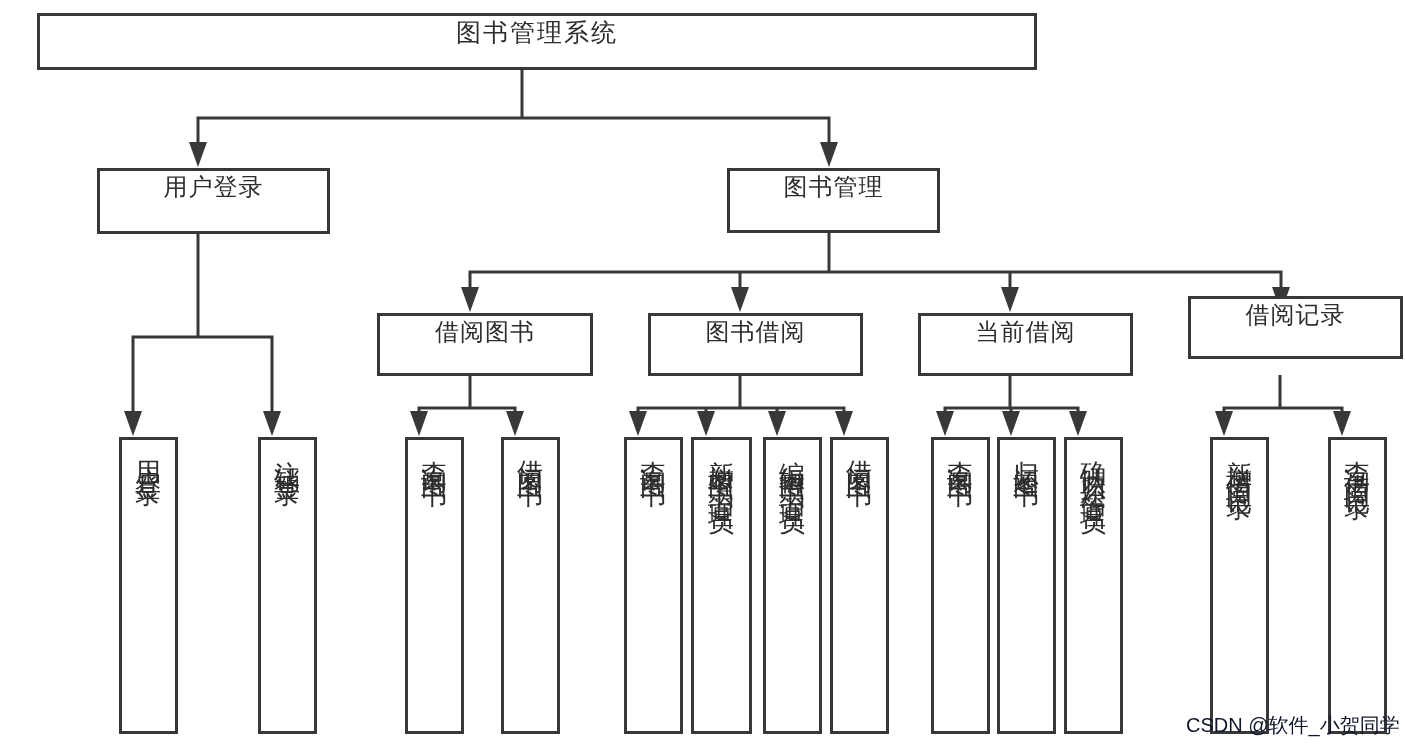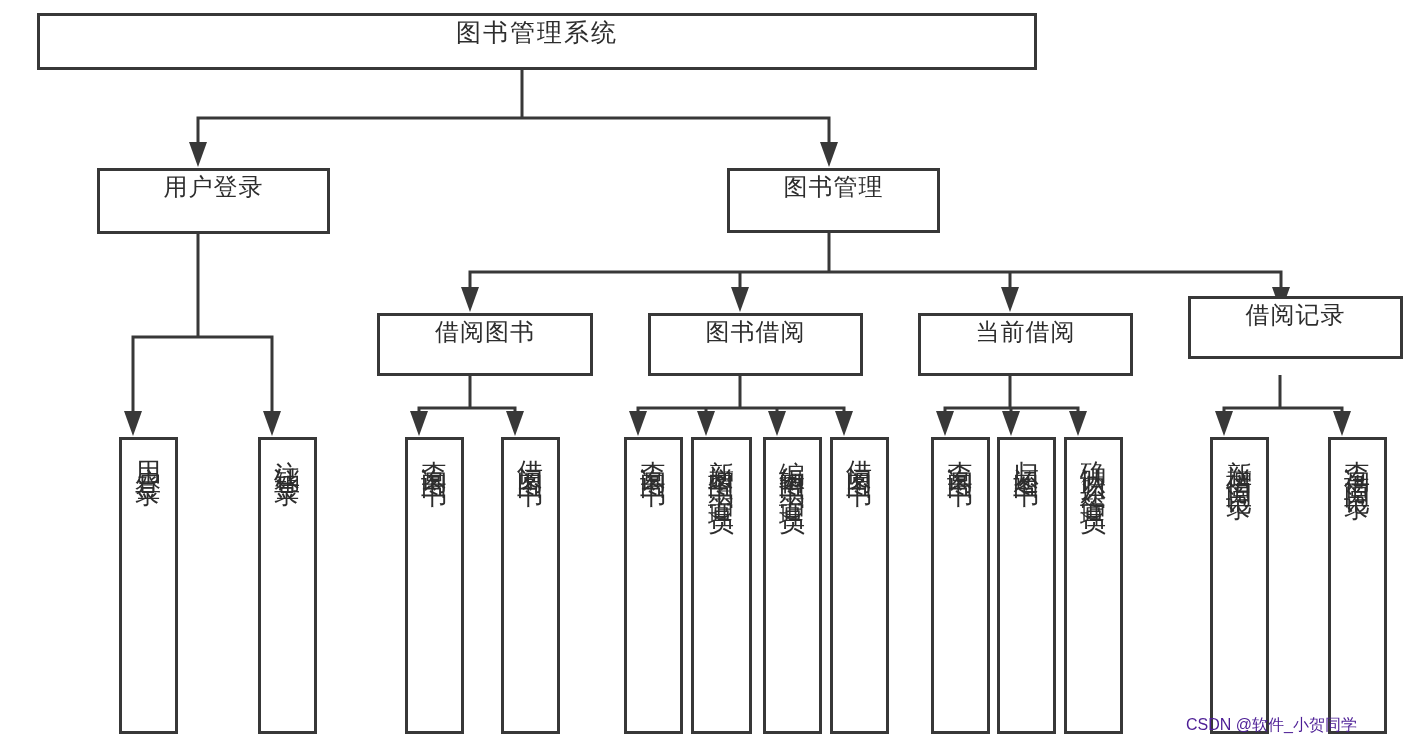--- a/index.html
+++ b/index.html
@@ -39,23 +39,23 @@
     text-orientation: mixed;
     font-size: 26px;
     letter-spacing: 7px;
     line-height: 1;
     white-space: nowrap;
   }
   .watermark {
     position: absolute;
     left: 1186px;
     top: 714px;
-    font-size: 16px;
+    font-size: 20px;
     line-height: 22px;
-    color: #4c1d95;
+    color: #0f172a;
     white-space: nowrap;
     z-index: 3;
   }
 </style>
 </head>
 <body>
 
 <div class="canvas">
 
   <svg class="connector-layer" width="1405" height="747" viewBox="0 0 1405 747" xmlns="http://www.w3.org/2000/svg">

